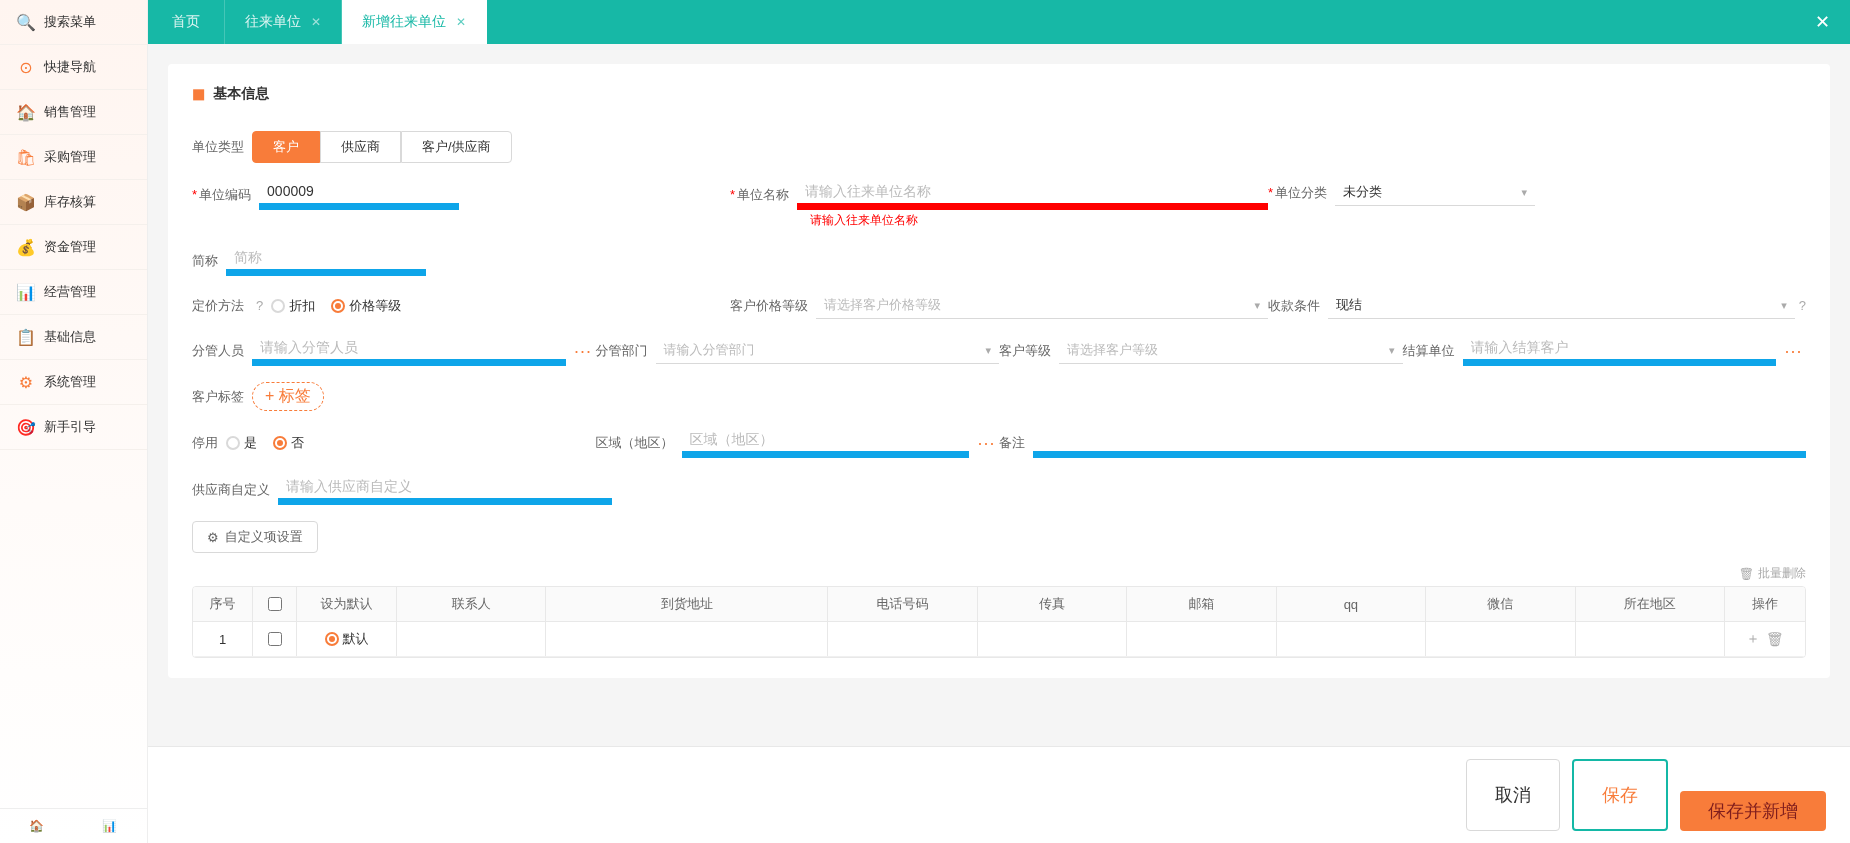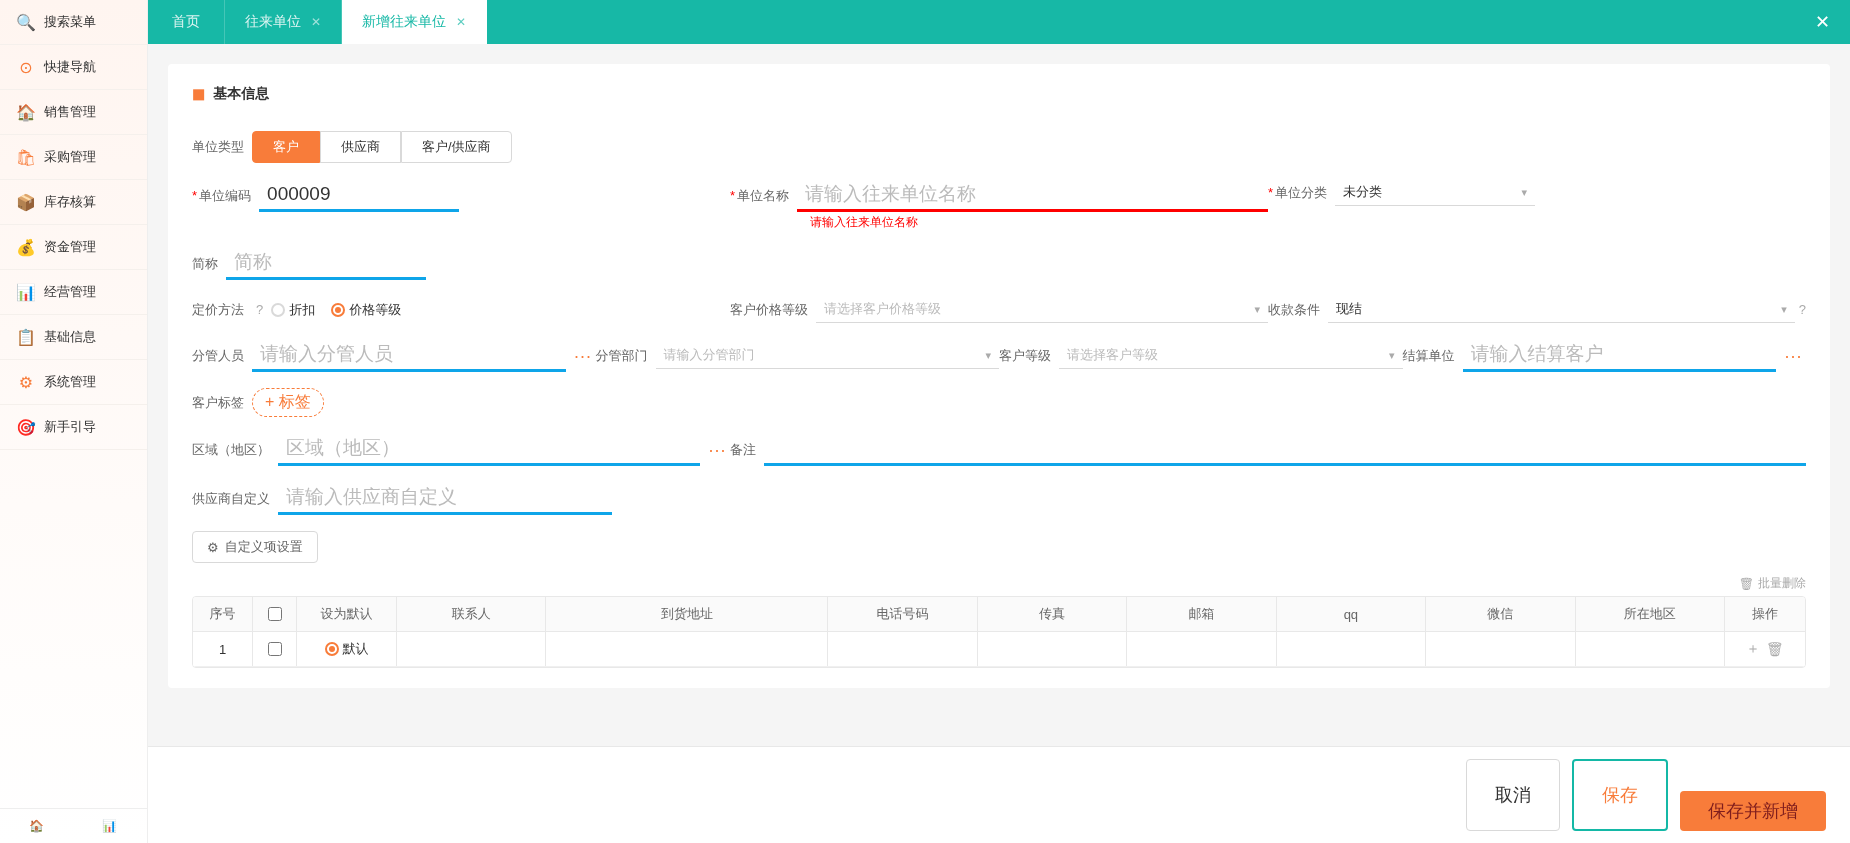--- a/index.html
+++ b/index.html
@@ -120,23 +120,23 @@
       color: #666;
       font-size: 13px;
       white-space: nowrap;
       margin-right: 8px;
       min-width: fit-content;
     }
     .required-star { color: red; margin-right: 2px; }
     .form-input {
       flex: 1;
       border: none;
-      border-bottom: 3px solid #0ea5e9;
+      border-bottom: 7px solid #0ea5e9;
       padding: 4px 8px;
-      font-size: 19px;
+      font-size: 14px;
       outline: none;
       color: #333;
       background: transparent;
       min-width: 120px;
     }
     .form-input.error { border-bottom-color: red; }
     .form-input::placeholder { color: #bbb; }
     .error-msg { color: red; font-size: 12px; margin-top: 2px; }
 
     .form-select {
@@ -452,20 +452,33 @@
 
       <div class="form-row" style="align-items: center;">
         <div class="form-field">
           <span class="form-label">客户标签</span>
           <button class="tag-btn">+ 标签</button>
         </div>
       </div>
 
       <div class="form-row" style="align-items: center;">
 
+        <div class="form-field" style="flex: 1; min-width: 280px;">
+          <span class="form-label">停用</span>
+          <div class="radio-group">
+            <label class="radio-item">
+              <div class="radio-circle"></div>
+              <span>是</span>
+            </label>
+            <label class="radio-item">
+              <div class="radio-circle checked"></div>
+              <span>否</span>
+            </label>
+          </div>
+        </div>
 
         <div class="form-field" style="flex: 1; min-width: 280px;">
           <span class="form-label">区域（地区）</span>
           <input class="form-input" type="text" placeholder="区域（地区）" style="">
           <span class="more-btn">···</span>
         </div>
 
         <div class="form-field" style="flex: 2; min-width: 400px;">
           <span class="form-label">备注</span>
           <input class="form-input" type="text" style="flex: 1 1 0%;">

